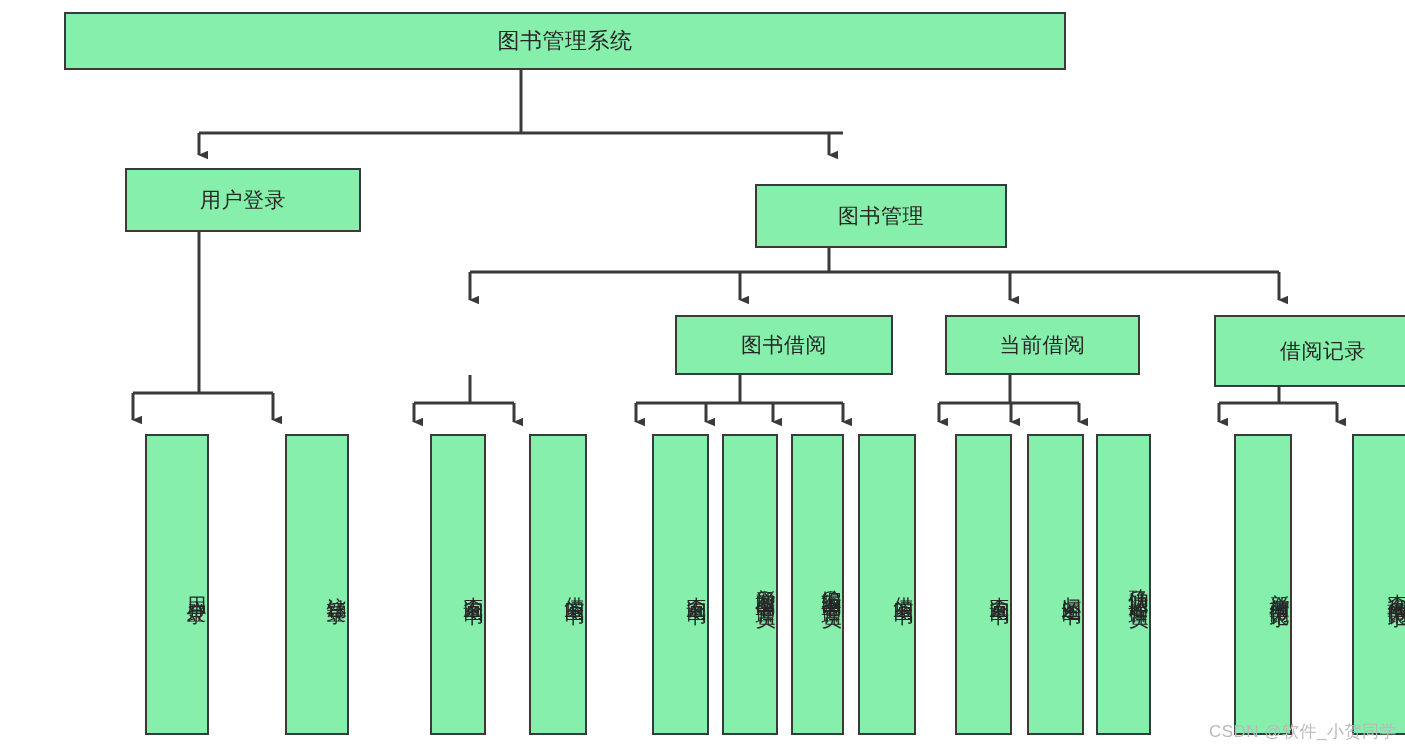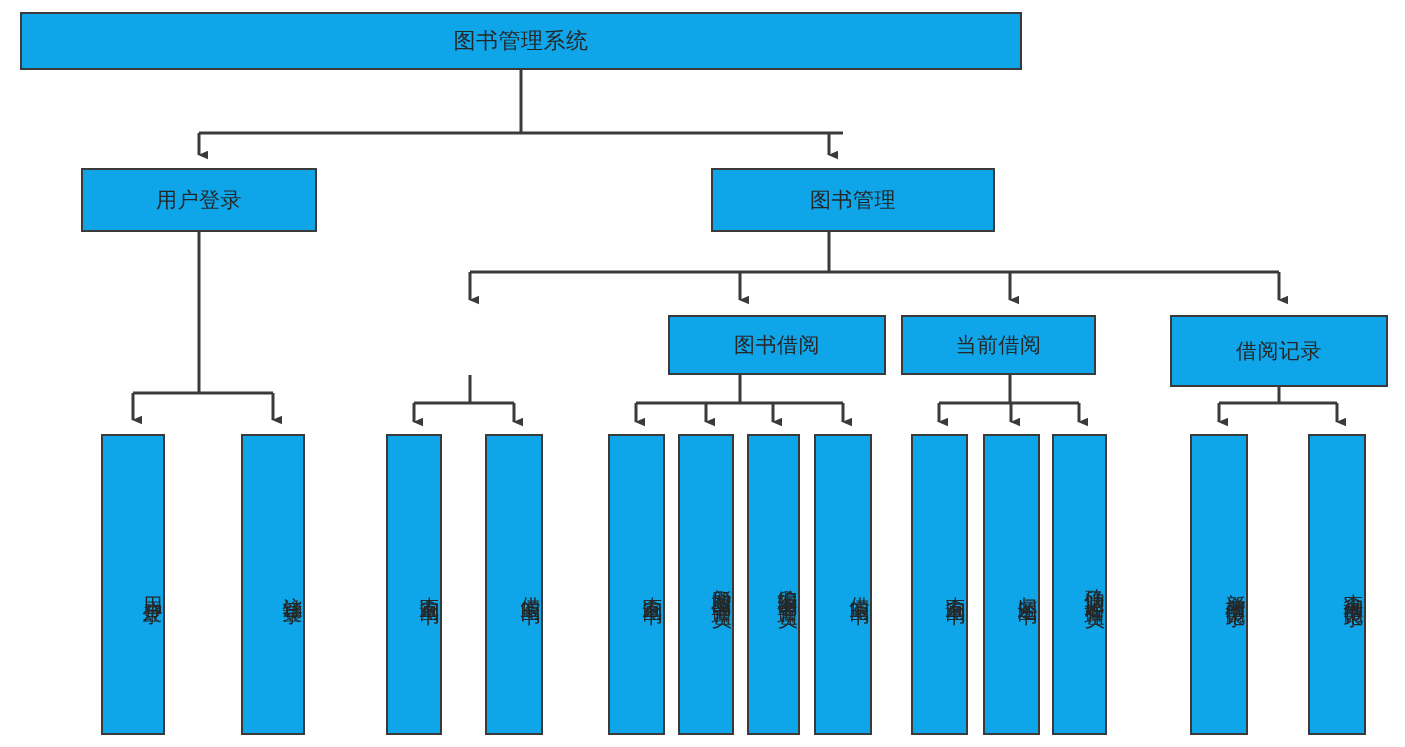--- a/index.html
+++ b/index.html
@@ -24,25 +24,26 @@
     left: 0;
     top: 0;
     width: 1405px;
     height: 747px;
     pointer-events: none;
   }
   .node {
     position: absolute;
     box-sizing: border-box;
     border: 2px solid #3a3a3a;
-    background: #0ea5e9;
+    background: #86efac;
     display: flex;
     align-items: center;
     justify-content: center;
     color: #262626;
+    margin-left: 44px;
   }
   .node-h {
     font-size: 21px;
     letter-spacing: 0.5px;
     white-space: nowrap;
   }
   .node-root .node-label { font-size: 22px; }
   .node-v {
     font-size: 20px;
     writing-mode: vertical-rl;
@@ -125,25 +126,25 @@
     </g>
   </svg>
 
   <div class="node node-h node-root" style="left: 20px; top: 12px; width: 1002px; height: 58px;">
     <span class="node-label">图书管理系统</span>
   </div>
 
   <div class="node node-h" style="left: 81px; top: 168px; width: 236px; height: 64px;">
     <span class="node-label">用户登录</span>
   </div>
-  <div class="node node-h" style="left: 711px; top: 168px; width: 284px; height: 64px; text-align: center;">
+  <div class="node node-h" style="left: 711px; top: 184px; width: 252px; height: 64px; text-align: center;">
     <span class="node-label">图书管理</span>
   </div>
 
-  <div class="node node-h" style="left: 668px; top: 315px; width: 218px; height: 60px;">
+  <div class="node node-h" style="left: 631px; top: 315px; width: 218px; height: 60px;">
     <span class="node-label">图书借阅</span>
   </div>
   <div class="node node-h" style="left: 901px; top: 315px; width: 195px; height: 60px;">
     <span class="node-label">当前借阅</span>
   </div>
   <div class="node node-h" style="left: 1170px; top: 315px; width: 218px; height: 72px;">
     <span class="node-label">借阅记录</span>
   </div>
 
   <div class="node node-v" style="left: 101px; top: 434px; width: 64px; height: 301px;">
@@ -179,13 +180,14 @@
   <div class="node node-v" style="left: 1052px; top: 434px; width: 55px; height: 301px;">
     <span class="node-label">确认归还（管理员）</span>
   </div>
   <div class="node node-v" style="left: 1190px; top: 434px; width: 58px; height: 301px;">
     <span class="node-label">新增借阅记录</span>
   </div>
   <div class="node node-v" style="left: 1308px; top: 434px; width: 58px; height: 301px;">
     <span class="node-label">查询借阅记录</span>
   </div>
 
+  <div class="watermark">CSDN @软件_小贺同学</div>
 </div>
 
 </body></html>

